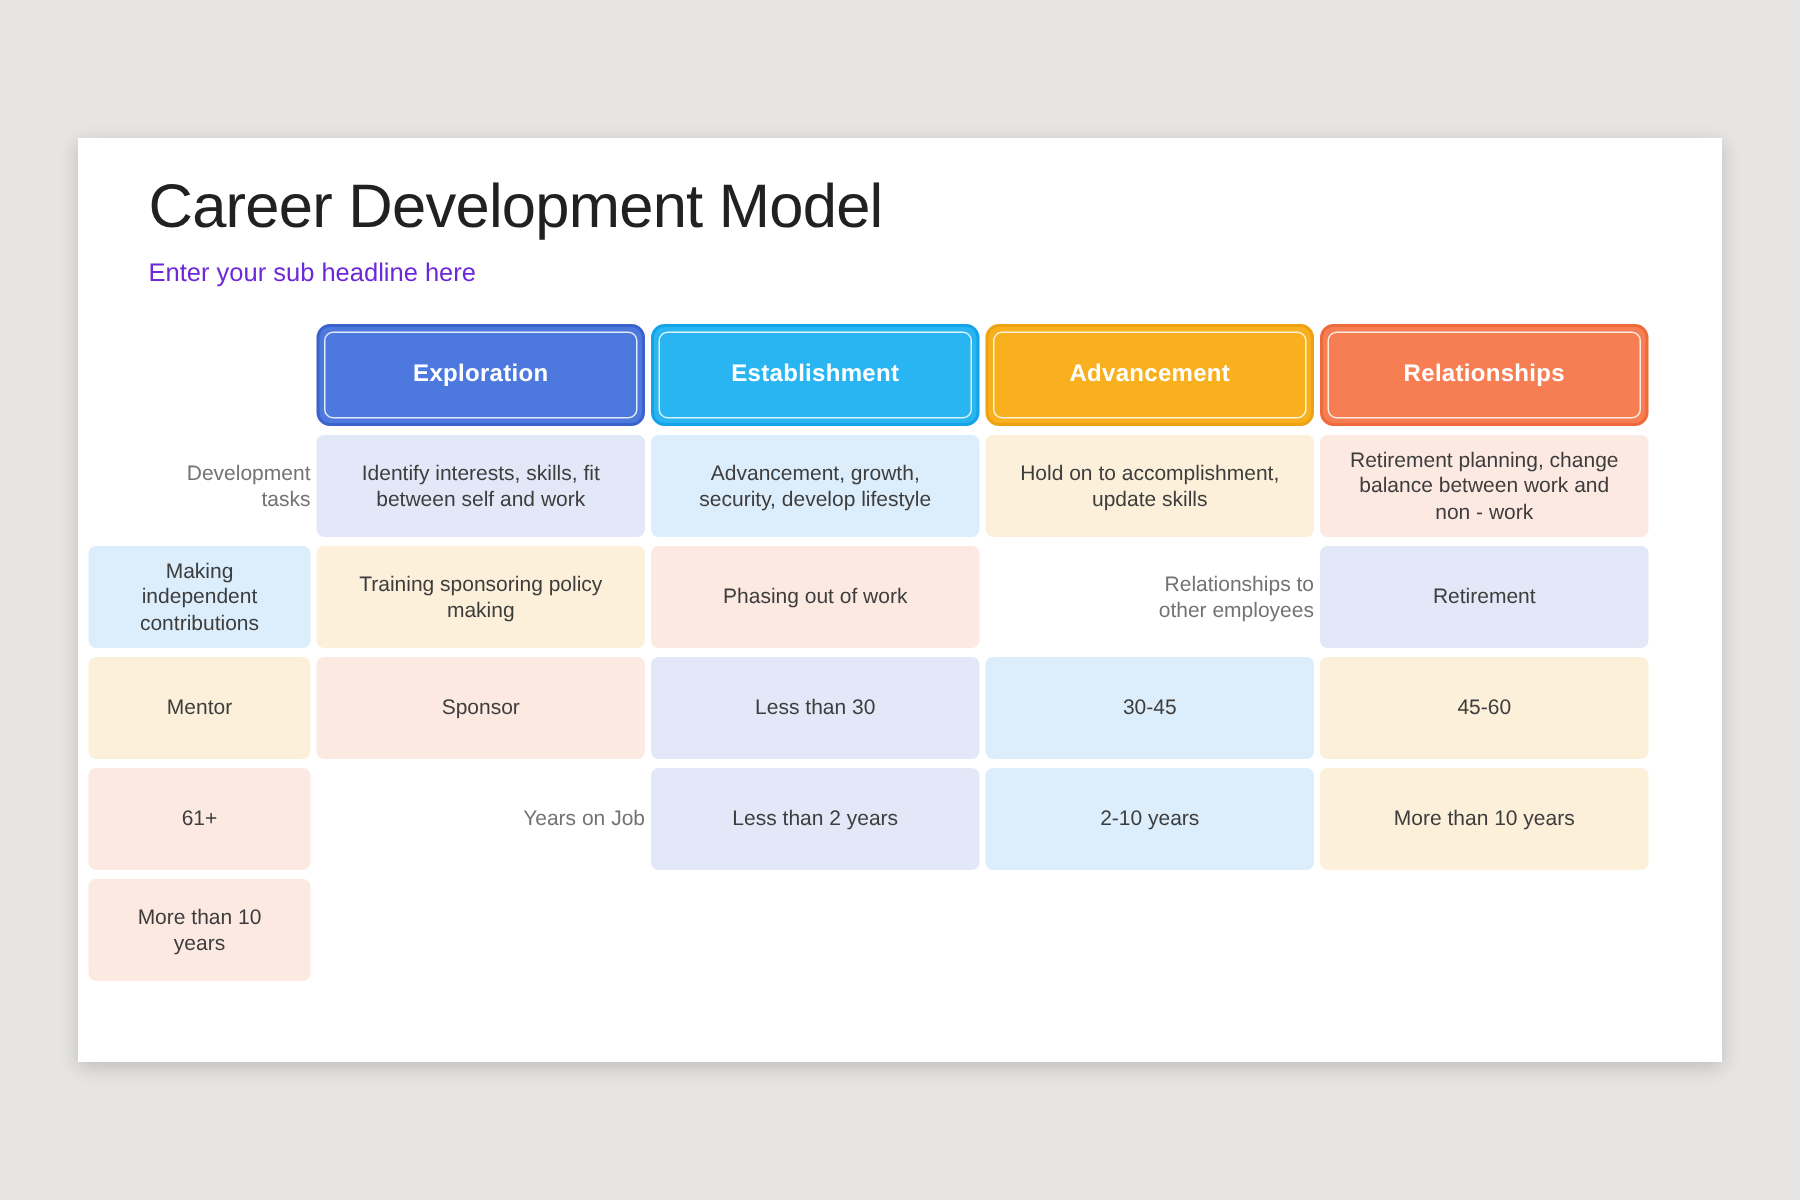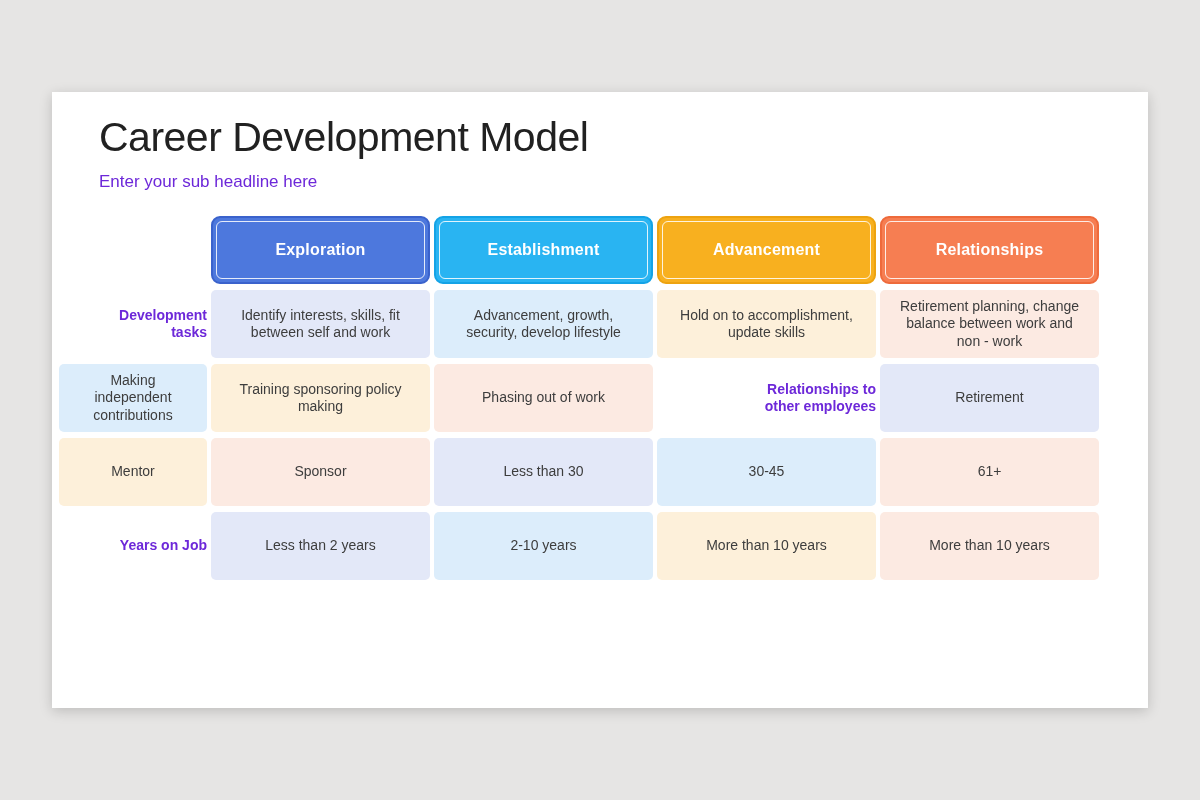--- a/index.html
+++ b/index.html
@@ -65,22 +65,22 @@
   .row-label {
     display: flex;
     align-items: center;
     justify-content: flex-end;
   }
   .row-label span {
     display: block;
     max-width: 112px;
     text-align: right;
     font-size: 14px;
-    font-weight: bold;
-    color: #6d28d9;
+    font-weight: normal;
+    color: #737373;
     line-height: 1.22;
   }
   .cell {
     background: var(--cfill, #eee);
     border-radius: 5px;
     display: flex;
     align-items: center;
     justify-content: center;
     text-align: center;
     font-size: 14px;
@@ -118,20 +118,21 @@
 
     <div class="row-label">
         <span>Relationships to other employees</span>
       </div>
     <div class="cell" style="--hfill: #4d78dd; --hborder: #3a62cc; --cfill: #e3e8f8;">Retirement</div>
     <div class="cell" style="--hfill: #f8b01f; --hborder: #eda310; --cfill: #fdf0da;">Mentor</div>
     <div class="cell" style="--hfill: #f67e52; --hborder: #ee6a3b; --cfill: #fceae2;">Sponsor</div>
 
     <div class="cell" style="--hfill: #4d78dd; --hborder: #3a62cc; --cfill: #e3e8f8;">Less than 30</div>
     <div class="cell" style="--hfill: #29b4f2; --hborder: #14a3e6; --cfill: #dcedfb;">30-45</div>
+    <div class="cell" style="--hfill: #f8b01f; --hborder: #eda310; --cfill: #fdf0da;">45-60</div>
     <div class="cell" style="--hfill: #f67e52; --hborder: #ee6a3b; --cfill: #fceae2;">61+</div>
 
     <div class="row-label">
         <span>Years on Job</span>
       </div>
     <div class="cell" style="--hfill: #4d78dd; --hborder: #3a62cc; --cfill: #e3e8f8;">Less than 2 years</div>
     <div class="cell" style="--hfill: #29b4f2; --hborder: #14a3e6; --cfill: #dcedfb;">2-10 years</div>
     <div class="cell" style="--hfill: #f8b01f; --hborder: #eda310; --cfill: #fdf0da;">More than 10 years</div>
     <div class="cell" style="--hfill: #f67e52; --hborder: #ee6a3b; --cfill: #fceae2;">More than 10 years</div>
   </div>

